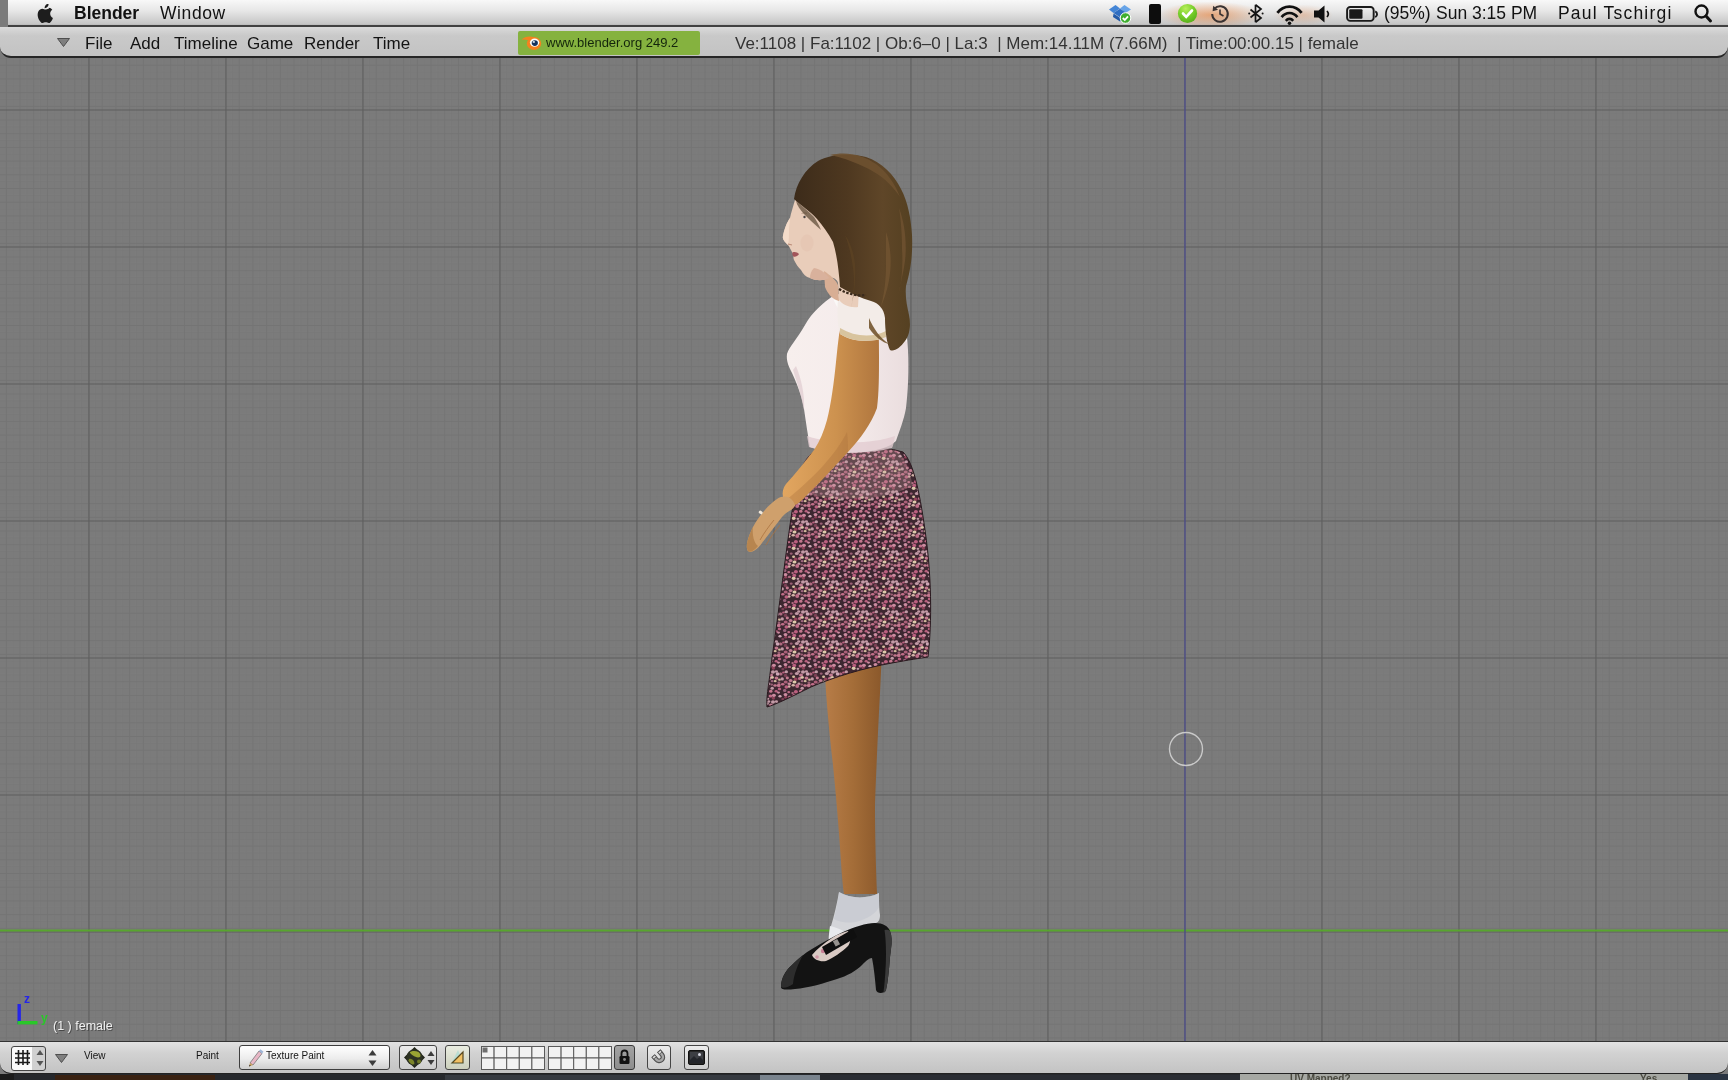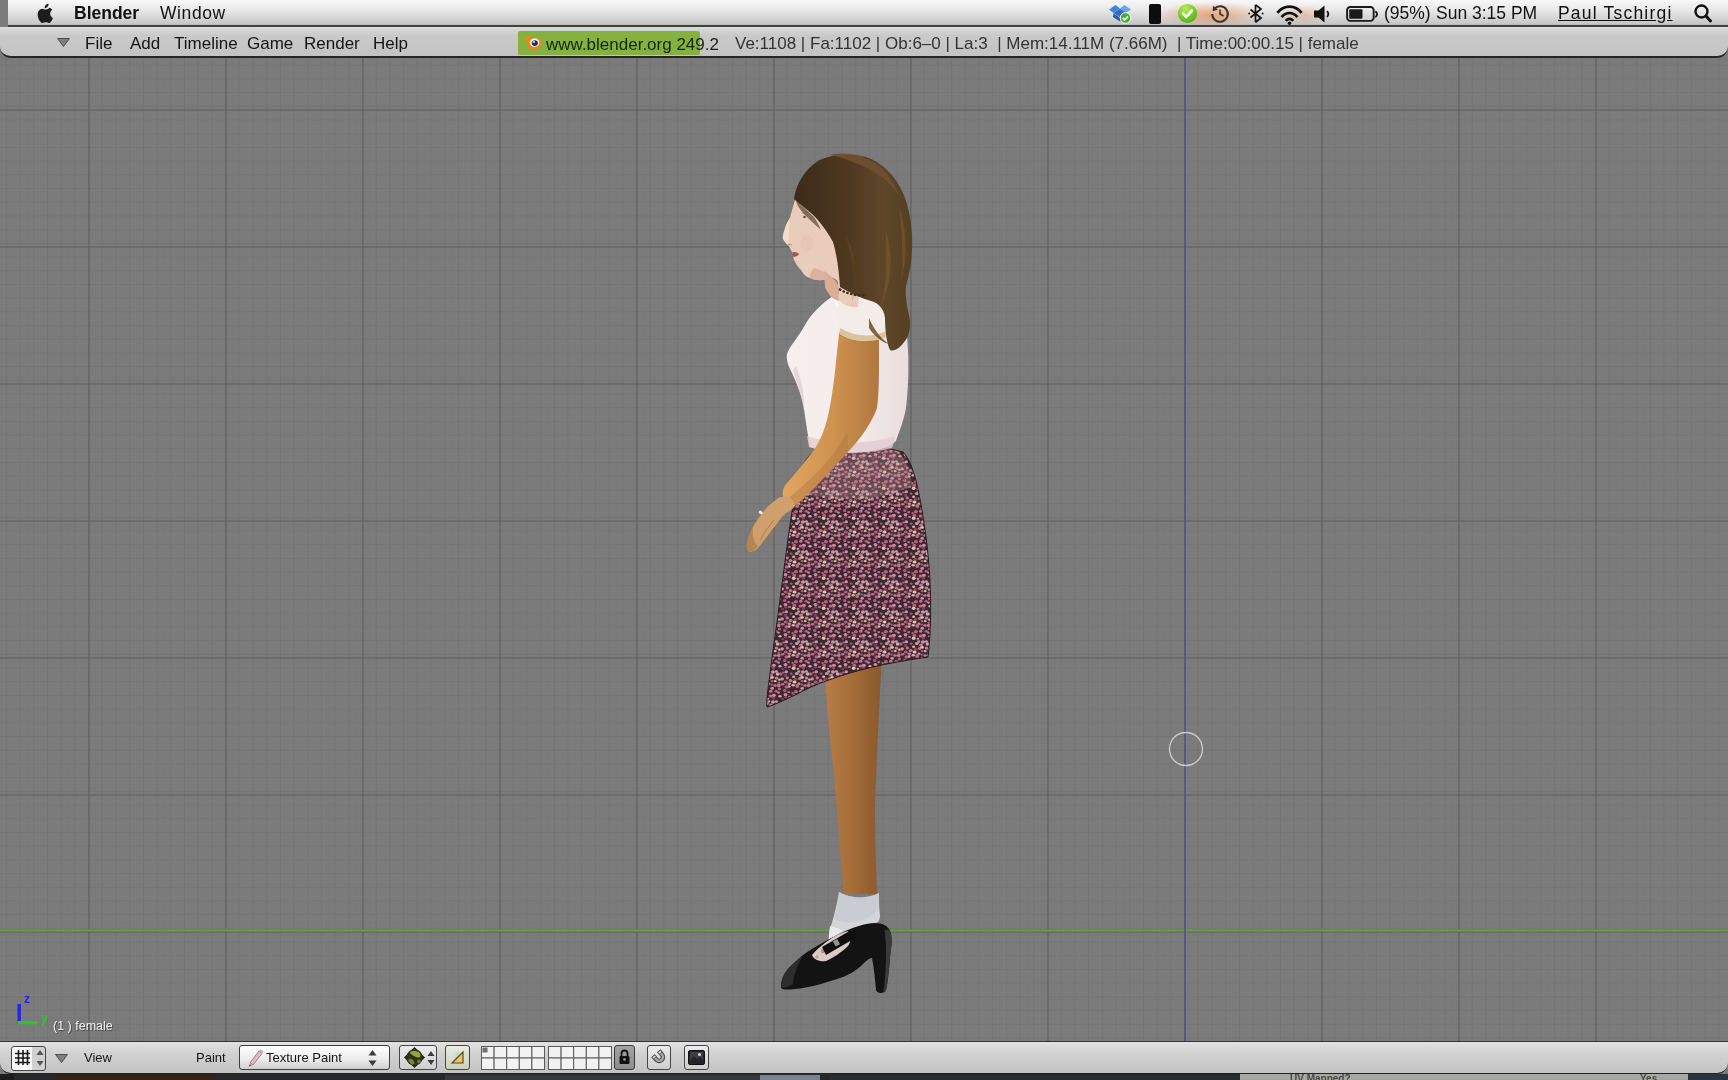--- a/index.html
+++ b/index.html
@@ -15,21 +15,21 @@
     background:linear-gradient(#dadada,#c9c9c9 30%,#c3c3c3);
     border-bottom:2px solid #262626;border-bottom-left-radius:11px;border-bottom-right-radius:11px;
     box-sizing:border-box;z-index:20;}
   #bheader .btext{position:absolute;top:6.5px;font-size:17px;color:#141414;}
   
   #vheader{position:absolute;left:0;top:1041px;width:1728px;height:33px;
     background:linear-gradient(#e2e2e2,#d2d2d2 35%,#c3c3c3);
     border-top:1px solid #333;border-bottom:1px solid #222;
     border-bottom-left-radius:11px;border-bottom-right-radius:11px;
     box-sizing:border-box;z-index:20;}
-  #vheader .btext{position:absolute;top:8px;font-size:13px;color:#141414;}
+  #vheader .btext{position:absolute;top:8px;font-size:10px;color:#141414;}
   
   #bstrip{position:absolute;left:0;top:1074px;width:1728px;height:6px;background:#1b1b1b;z-index:5;}
 </style>
 </head>
 <body>
 
 <svg id="vp" class="abs" style="left:0;top:58px;z-index:1" width="1728" height="983" viewBox="0 58 1728 983">
   <defs>
     <pattern id="mg" width="13.7" height="13.7" x="6.8" y="10.9" patternUnits="userSpaceOnUse">
       <rect width="13.7" height="13.7" fill="#7b7b7b"></rect>
@@ -279,47 +279,47 @@
     <path d="M13 6 a4.5 4.5 0 0 1 0 6" stroke="#111" stroke-width="1.7" fill="none"></path>
   </svg>
 
   <svg class="abs" style="left:1337px;top:5.5px;" width="35" height="17" viewBox="0 0 31 16">
     <rect x="1" y="1" width="25" height="13" rx="3" stroke="#1a1a1a" stroke-width="1.8" fill="none"></rect>
     <rect x="3" y="3" width="12.5" height="9" rx="1" fill="#1a1a1a"></rect>
     <path d="M27.5 5 a3 3 0 0 1 0 5.4" stroke="#1a1a1a" stroke-width="1.8" fill="none"></path>
   </svg>
   <span class="mtext" style="left:1376px;">(95%)</span>
   <span class="mtext" style="left:1428px;">Sun 3:15 PM</span>
-  <span class="mtext" style="left:1550px;letter-spacing:1.2px;text-decoration:underline;">Paul Tschirgi</span>
+  <span class="mtext" style="left:1550px;letter-spacing:1.2px;">Paul Tschirgi</span>
 
   <svg class="abs" style="left:1686px;top:4px;" width="19" height="20" viewBox="0 0 19 20">
     <circle cx="7.5" cy="7.5" r="6" stroke="#111" stroke-width="2.4" fill="none"></circle>
     <path d="M12 12 L16.5 17" stroke="#111" stroke-width="3" stroke-linecap="round"></path>
   </svg>
 </div>
 
 <div id="bheader">
   <svg class="abs" style="left:57px;top:11px;" width="13" height="9" viewBox="0 0 13 9">
     <polygon points="0.5,0.5 12.5,0.5 6.5,8.5" fill="#7f7f7f" stroke="#4e4e4e" stroke-width="1"></polygon>
   </svg>
   <span class="btext" style="left:85px;">File</span>
   <span class="btext" style="left:130px;">Add</span>
   <span class="btext" style="left:174px;">Timeline</span>
   <span class="btext" style="left:247px;">Game</span>
   <span class="btext" style="left:304px;">Render</span>
-  <span class="btext" style="left:373px;">Help</span>
+  <span class="btext" style="left:373px;">Time</span>
   <div class="abs" style="left:518px;top:3.5px;width:182px;height:24px;background:#85b23f;border-radius:2px;"></div>
   <svg class="abs" style="left:521px;top:7px;" width="21" height="18" viewBox="0 0 21 18">
     <path d="M0.5 5.5 C4 2.5 9 1.5 13.5 3.5 L12 8 C8.5 6 4 5.5 0.5 5.5 Z" fill="#f5821f"></path>
     <ellipse cx="13" cy="9.5" rx="7.2" ry="6.5" fill="#f5821f"></ellipse>
     <ellipse cx="13.6" cy="8.6" rx="4.7" ry="4.1" fill="#fdfdfb"></ellipse>
     <ellipse cx="13.8" cy="9.1" rx="3.1" ry="2.8" fill="#16335e"></ellipse>
     <ellipse cx="12.8" cy="7.9" rx="1.2" ry="0.9" fill="#e8ecf2"></ellipse>
   </svg>
-  <span class="btext" style="left:546px;z-index:2;color:#14250c;font-size:17px;top:7.5px;">www.blender.org 249.2</span>
+  <span class="btext" style="left:546px;z-index:2;color:#14250c;font-size:13px;top:7.5px;">www.blender.org 249.2</span>
   <span class="btext" style="left:710px;color:#333;margin-left:25px;">Ve:1108 | Fa:1102 | Ob:6–0 | La:3&nbsp; | Mem:14.11M (7.66M)&nbsp; | Time:00:00.15 | female</span>
 </div>
 
 <div id="vheader">
 
   <div class="abs" style="left:11px;top:3.5px;width:35px;height:25px;background:linear-gradient(90deg,#fafafa 60%,#d0d0d0 60%);border:1px solid #454545;border-radius:3px;box-sizing:border-box;"></div>
   <svg class="abs" style="left:14px;top:7px;" width="17" height="17" viewBox="0 0 17 17">
     <path d="M1 4.5 H16 M1 9 H16 M1 13.5 H16 M4.5 1 V16 M9 1 V16 M13.5 1 V16" stroke="#1a1a1a" stroke-width="1.6"></path>
   </svg>
   <svg class="abs" style="left:36px;top:8px;" width="8" height="16" viewBox="0 0 8 16">

